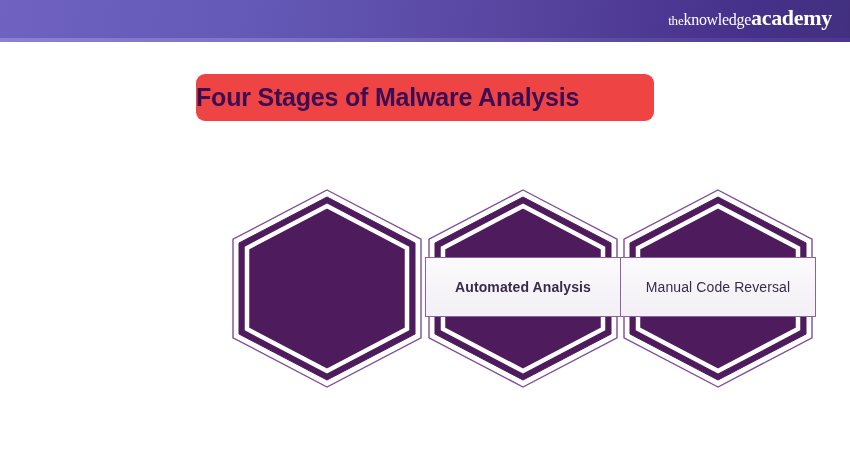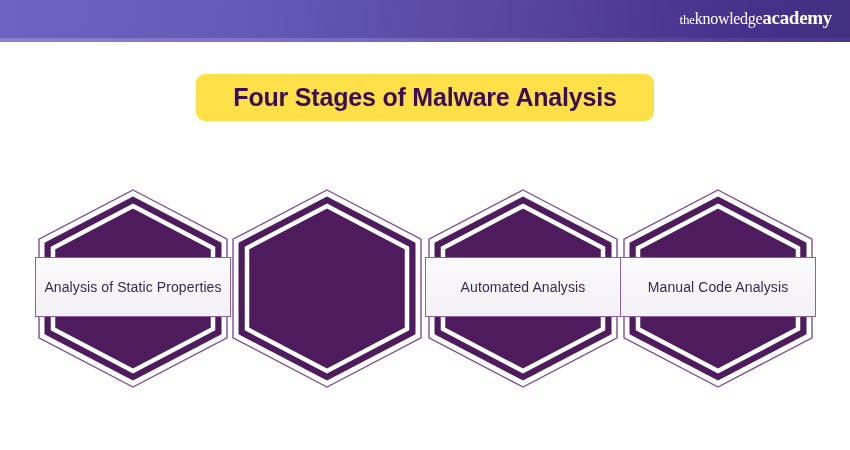--- a/index.html
+++ b/index.html
@@ -43,37 +43,36 @@
   }
   .logo .logo-the {
     font-size: 13px;
     letter-spacing: -0.2px;
   }
   .logo .logo-knowledge {
     font-size: 16px;
     letter-spacing: -0.3px;
   }
   .logo .logo-academy {
-    font-size: 19px;
+    font-size: 22px;
     font-weight: bold;
     letter-spacing: -0.3px;
   }
 
   
   .title-pill {
     position: absolute;
     left: 196px;
     top: 74px;
     width: 458px;
     height: 47px;
-    background: #fde047;
+    background: #ef4444;
     border-radius: 9px;
     display: flex;
     align-items: center;
-    justify-content: center;
   }
   .title-text {
     color: #3c0d53;
     font-size: 25px;
     font-weight: bold;
     letter-spacing: -0.2px;
     white-space: nowrap;
   }
 
   
@@ -85,21 +84,21 @@
     height: 205px;
   }
   .stage {
     position: absolute;
     top: 0;
     width: 198px;
     height: 205px;
   }
   .stage-1 { left: 34px; }
   .stage-2 { left: 228px; }
-  .stage-3 { left: 424px; }
+  .stage-3 { left: 424px; font-weight: bold; }
   .stage-4 { left: 619px; }
 
   .hex-svg {
     position: absolute;
     left: 0;
     top: 0;
     display: block;
   }
 
   .stage-label {
@@ -132,30 +131,20 @@
 <div class="logo">
   <span class="logo-the">the</span><span class="logo-knowledge">knowledge</span><span class="logo-academy">academy</span>
 </div>
 
 <div class="title-pill">
   <span class="title-text">Four Stages of Malware Analysis</span>
 </div>
 
 <div class="stages">
 
-  <div class="stage stage-1">
-    <svg class="hex-svg" width="198" height="205" viewBox="0 0 198 205">
-      <polygon points="99,4 193,53.25 193,151.75 99,201 5,151.75 5,53.25" fill="none" stroke="#7e4f95" stroke-width="1.4"></polygon>
-      <polygon points="99,11 187,57 187,148 99,194 11,148 11,57" fill="#4e1b5d" stroke="#4e1b5d" stroke-width="1"></polygon>
-      <polygon points="99,20 179,62 179,143 99,185 19,143 19,62" fill="none" stroke="#ffffff" stroke-width="4.5"></polygon>
-    </svg>
-    <div class="stage-label">
-      <span class="stage-label-text">Analysis of Static Properties</span>
-    </div>
-  </div>
 
   <div class="stage stage-2">
     <svg class="hex-svg" width="198" height="205" viewBox="0 0 198 205">
       <polygon points="99,4 193,53.25 193,151.75 99,201 5,151.75 5,53.25" fill="none" stroke="#7e4f95" stroke-width="1.4"></polygon>
       <polygon points="99,11 187,57 187,148 99,194 11,148 11,57" fill="#4e1b5d" stroke="#4e1b5d" stroke-width="1"></polygon>
       <polygon points="99,20 179,62 179,143 99,185 19,143 19,62" fill="none" stroke="#ffffff" stroke-width="4.5"></polygon>
     </svg>
   </div>
 
   <div class="stage stage-3">
@@ -169,17 +158,17 @@
     </div>
   </div>
 
   <div class="stage stage-4">
     <svg class="hex-svg" width="198" height="205" viewBox="0 0 198 205">
       <polygon points="99,4 193,53.25 193,151.75 99,201 5,151.75 5,53.25" fill="none" stroke="#7e4f95" stroke-width="1.4"></polygon>
       <polygon points="99,11 187,57 187,148 99,194 11,148 11,57" fill="#4e1b5d" stroke="#4e1b5d" stroke-width="1"></polygon>
       <polygon points="99,20 179,62 179,143 99,185 19,143 19,62" fill="none" stroke="#ffffff" stroke-width="4.5"></polygon>
     </svg>
     <div class="stage-label">
-      <span class="stage-label-text">Manual Code Analysis</span>
+      <span class="stage-label-text">Manual Code Reversal</span>
     </div>
   </div>
 
 </div>
 
 </body></html>

